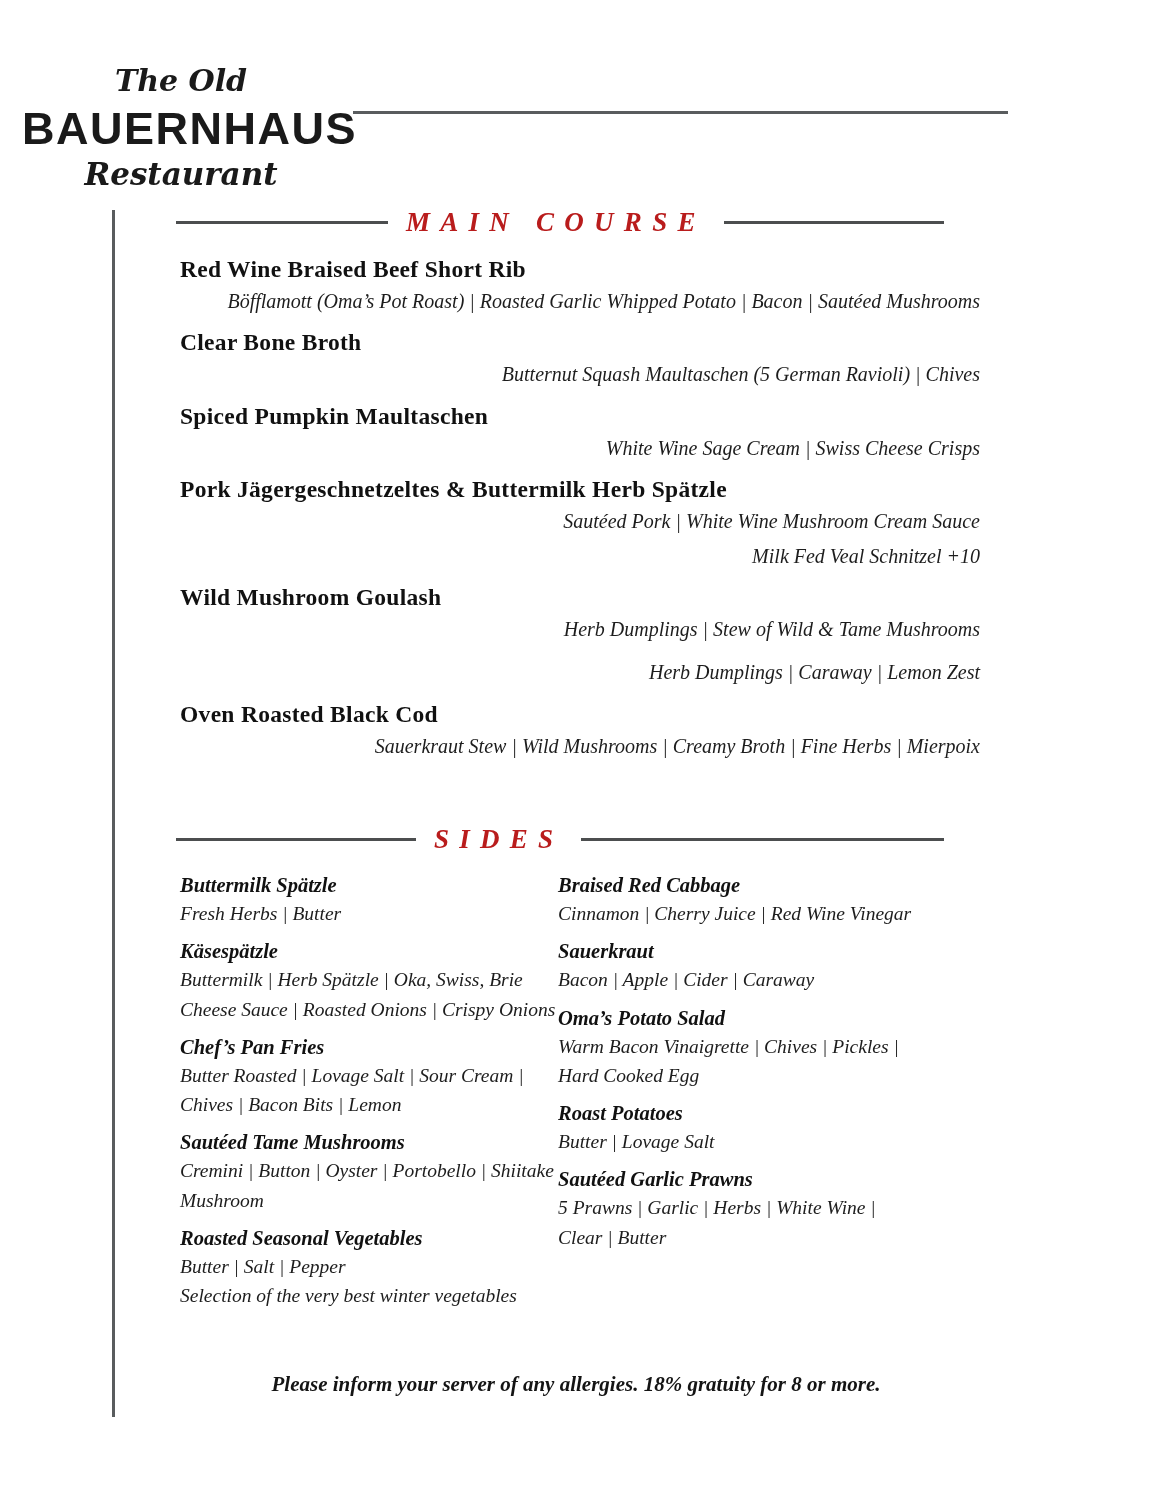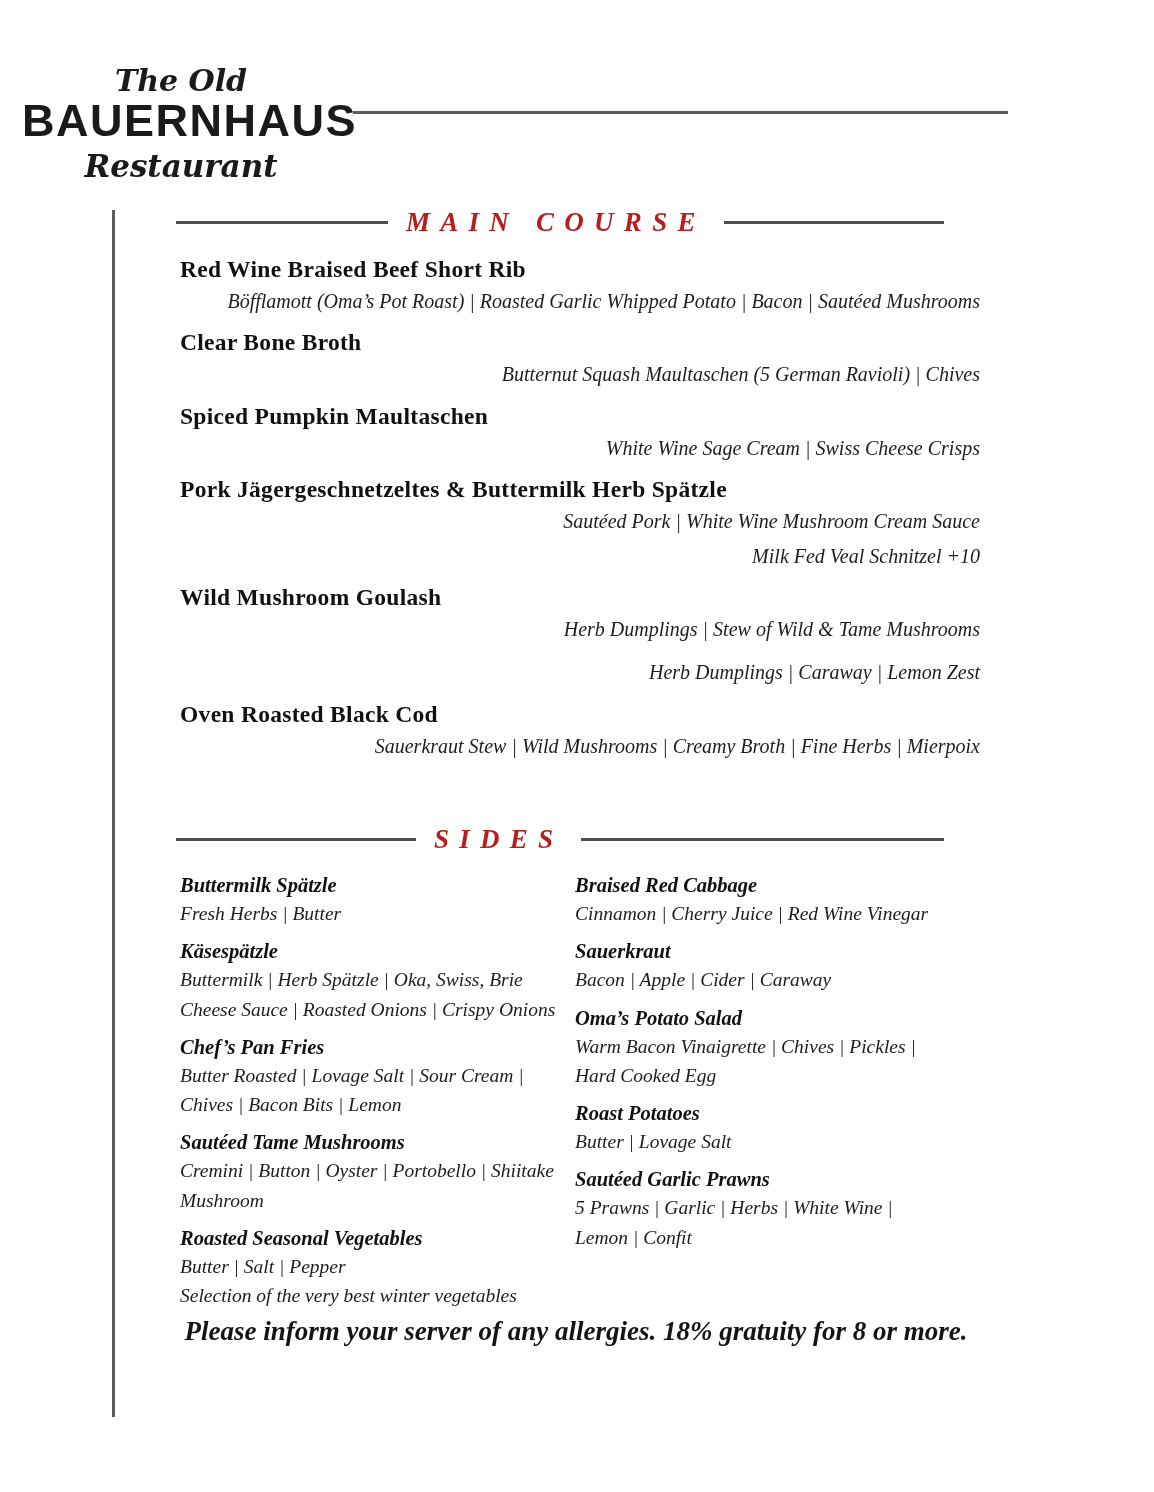--- a/index.html
+++ b/index.html
@@ -10,21 +10,21 @@
     height: 1492px;
     background: #ffffff;
     font-family: "Liberation Serif", "DejaVu Serif", serif;
     color: #1a1a1a;
     overflow: hidden;
   }
 
   
   .logo { position: absolute; left: 22px; top: 64px; width: 318px; text-align: center; }
   .logo-top  { font-family: "DejaVu Serif", serif; font-style: italic; font-weight: 700; font-size: 30px; line-height: 1.1; }
-  .logo-name { font-family: "Liberation Sans", sans-serif; font-weight: 700; font-size: 45px; letter-spacing: 1.5px; line-height: 1.05; margin-top: 0; }
+  .logo-name { font-family: "Liberation Sans", sans-serif; font-weight: 700; font-size: 45px; letter-spacing: 1.5px; line-height: 1.05; margin-top: 8px; }
   .logo-sub  { font-family: "DejaVu Serif", serif; font-style: italic; font-weight: 700; font-size: 31px; margin-top: 4px; }
 
   
   .rule-top   { position: absolute; left: 353px; top: 111px; width: 689px; height: 3px; background: #595c5e; }
   .rule-right { position: absolute; left: 1039px; top: 111px; width: 3px; height: 1306px; background: #595c5e; }
   .rule-left  { position: absolute; left: 112px; top: 210px; width: 3px; height: 1207px; background: #595c5e; }
 
   
   .section-header { position: absolute; left: 176px; width: 768px; display: flex; align-items: center; }
   #mc-header    { top: 207px; }
@@ -40,31 +40,31 @@
 
   
   .mc-list { position: absolute; left: 180px; top: 256px; width: 800px; }
   .mc-item { margin-bottom: 13px; }
   .mc-name { font-weight: 700; font-size: 23.5px; letter-spacing: 0.3px; margin-bottom: 3px; color: #111111; }
   .mc-desc { font-style: italic; font-size: 20px; line-height: 1.52; color: #1d1d1d; text-align: right; }
   .mc-desc .line { margin-bottom: 4px; }
 
   
   .sides-wrap { position: absolute; left: 180px; top: 874px; width: 795px; display: flex; }
-  .col-left  { width: 378px; margin-right: 17px; }
+  .col-left  { width: 378px; }
   .col-right { flex: 1; }
   .sd-item { margin-bottom: 12px; }
   .sd-name { font-weight: 700; font-style: italic; font-size: 20.5px; margin-bottom: 2px; color: #111111; }
   .sd-desc { font-style: italic; font-size: 19.5px; line-height: 1.5; color: #1d1d1d; }
   .gap-top { margin-top: 10px; }
 
   
   .footer {
-    position: absolute; left: 112px; top: 1316px; width: 928px;
-    text-align: center; font-style: italic; font-weight: 700; font-size: 27px; color: #141414;
+    position: absolute; left: 112px; top: 1372px; width: 928px;
+    text-align: center; font-style: italic; font-weight: 700; font-size: 21px; color: #141414;
   }
 </style>
 </head>
 <body>
 
 <div class="page">
 
   <div class="logo">
     <div class="logo-top">The Old</div>
     <div class="logo-name">BAUERNHAUS</div>
@@ -193,21 +193,21 @@
       <div class="sd-item">
         <div class="sd-name">Roast Potatoes</div>
         <div class="sd-desc">
           <div>Butter | Lovage Salt</div>
         </div>
       </div>
       <div class="sd-item gap-top">
         <div class="sd-name">Sautéed Garlic Prawns</div>
         <div class="sd-desc">
           <div>5 Prawns | Garlic | Herbs | White Wine |</div>
-          <div>Lemon | Confit</div>
+          <div>Clear | Butter</div>
         </div>
       </div>
     </div>
   </div>
 
   <div class="footer">Please inform your server of any allergies. 18% gratuity for 8 or more.</div>
 
 </div>
 
 </body></html>

